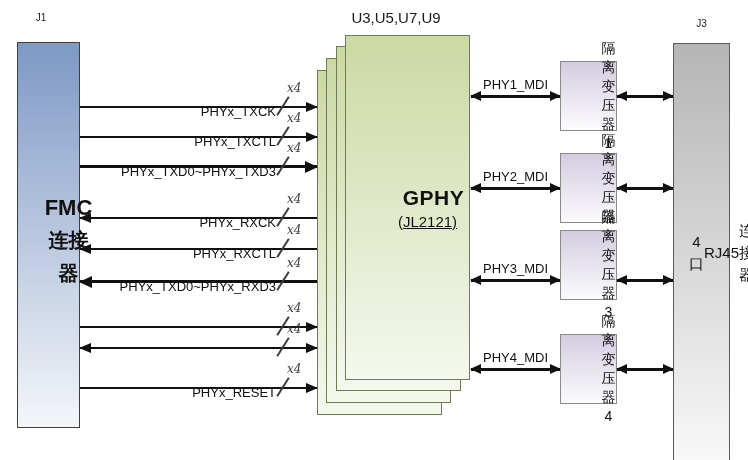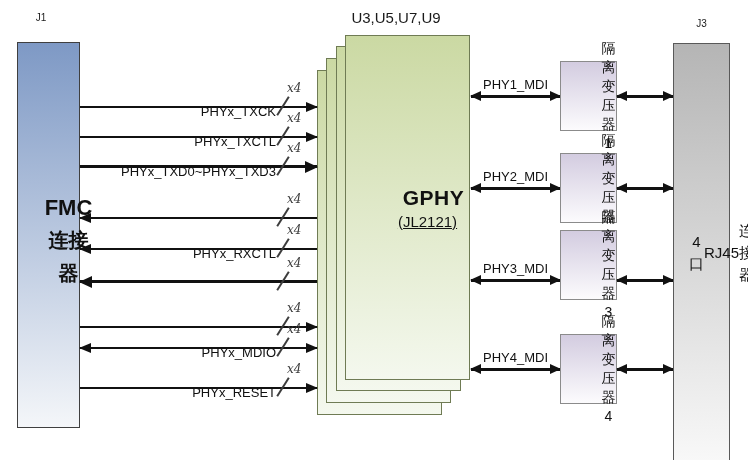--- a/index.html
+++ b/index.html
@@ -113,50 +113,51 @@
 
   <div class="sig" style="top:146px">
     <div class="sig-label">PHYx_TXD0~PHYx_TXD3</div>
     <div class="line thick"></div>
     <div class="ah ah-r big"></div>
     <div class="slash"></div>
     <div class="x4">x4</div>
   </div>
 
   <div class="sig" style="top:197px">
+    <div class="sig-label">PHYx_RXCK</div>
     <div class="line thin"></div>
     <div class="ah ah-l"></div>
     <div class="slash"></div>
     <div class="x4">x4</div>
   </div>
 
   <div class="sig" style="top:228px">
     <div class="sig-label">PHYx_RXCTL</div>
     <div class="line thin"></div>
     <div class="ah ah-l"></div>
     <div class="slash"></div>
     <div class="x4">x4</div>
   </div>
 
   <div class="sig" style="top:261px">
+    <div class="sig-label">PHYx_TXD0~PHYx_RXD3</div>
     <div class="line thick"></div>
     <div class="ah ah-l big"></div>
     <div class="slash"></div>
     <div class="x4">x4</div>
   </div>
 
   <div class="sig" style="top:306px">
     <div class="line thin"></div>
     <div class="ah ah-r"></div>
     <div class="slash"></div>
     <div class="x4">x4</div>
   </div>
 
   <div class="sig" style="top:327px">
-    <div class="sig-label">PHYx_MDIO</div>
     <div class="line thin"></div>
     <div class="ah ah-r"></div>
     <div class="ah ah-l"></div>
     <div class="slash"></div>
     <div class="x4">x4</div>
   </div>
 
   <div class="sig" style="top:367px">
     <div class="sig-label">PHYx_RESET</div>
     <div class="line thin"></div>

